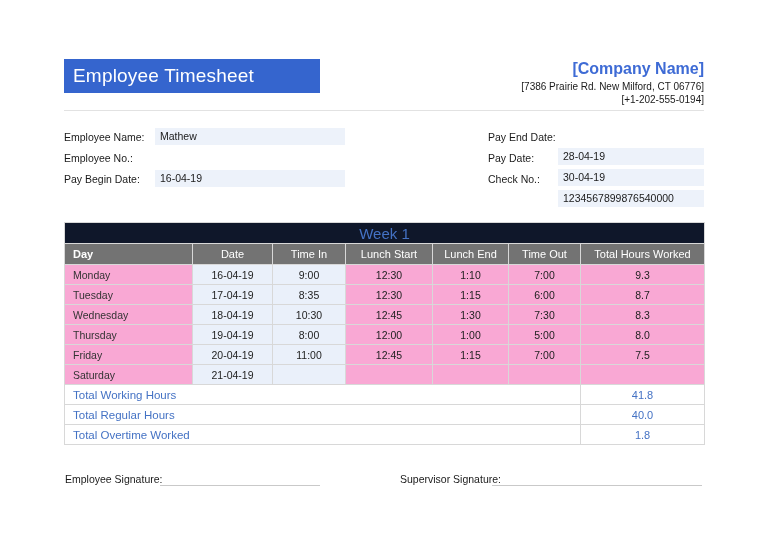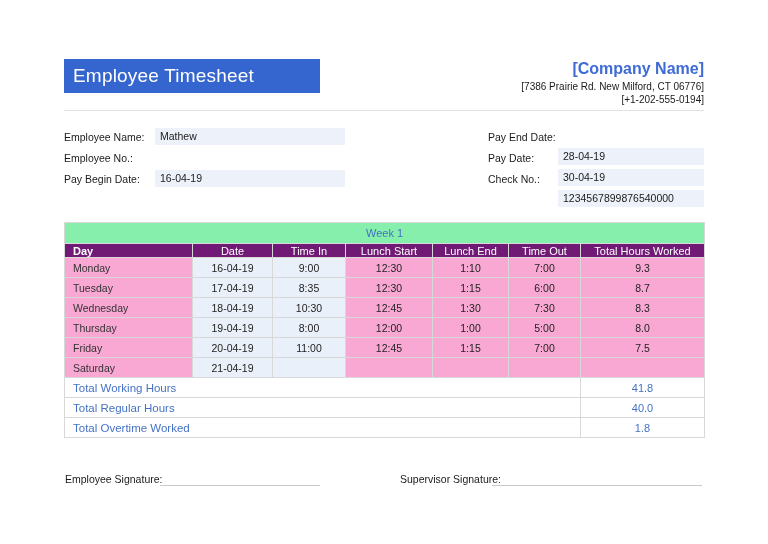--- a/index.html
+++ b/index.html
@@ -85,26 +85,26 @@
     border: 1px solid #D8D8D8;
     font-size: 10.5px;
     color: #222222;
     text-align: center;
     overflow: hidden;
     white-space: nowrap;
   }
   tr.week-row td {
     height: 21px;
     color: #4472C4;
-    font-size: 11px;
-    background: #86efac;
+    font-size: 15px;
+    background: #0f172a;
   }
   tr.head-row th {
-    height: 14px;
-    background: #701a75;
+    height: 21px;
+    background: #737373;
     color: #ffffff;
     font-size: 11px;
     font-weight: normal;
   }
   tr.head-row th.col-day {
     text-align: left;
     padding-left: 8px;
     font-weight: bold;
   }
   tr.body-row td { height: 20px; background: #f9a8d4; }

